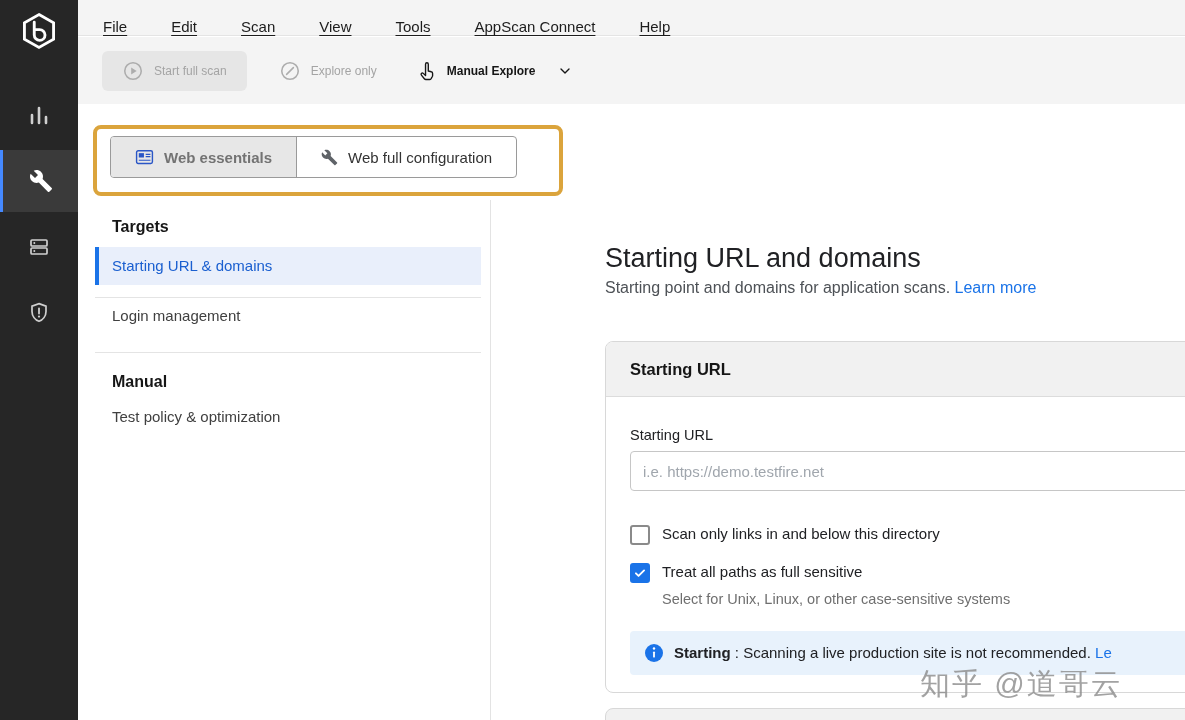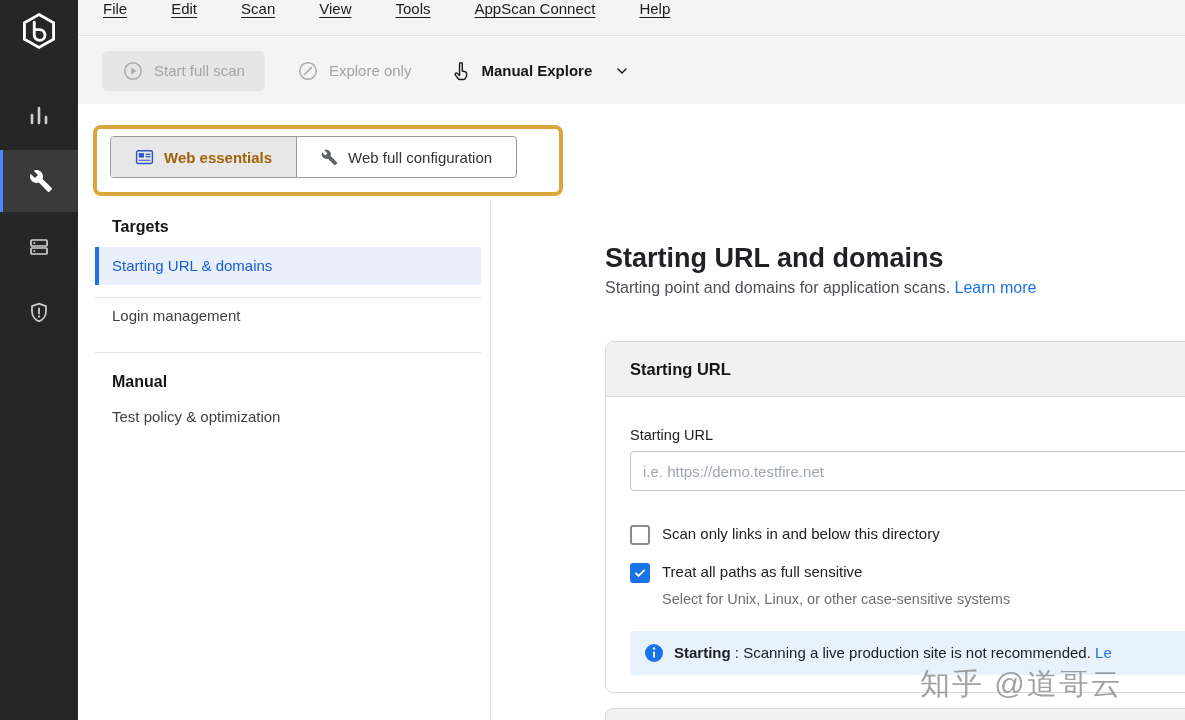--- a/index.html
+++ b/index.html
@@ -10,56 +10,56 @@
   
   .rail { position:absolute; left:0; top:0; width:78px; height:720px; background:#262626; }
   .rail-logo { position:absolute; top:12px; left:0; width:78px; display:flex; justify-content:center; }
   .rail-item { position:absolute; left:0; width:78px; height:60px; display:flex;
                align-items:center; justify-content:center; cursor:pointer; }
   .rail-item.selected { background:#3a3a3a; border-left:3px solid #4589ff; }
 
   
   .menubar { position:absolute; left:78px; top:0; width:1107px; height:36px;
              background:#f4f4f4; border-bottom:1px solid #e4e4e4;
-             display:flex; align-items:flex-start; padding-left:25px; gap:44px;
+             display:flex; align-items:flex-end; padding-left:25px; gap:44px;
              font-size:15px; color:#1c1c1c; }
   .menu-item { text-decoration:underline; text-underline-offset:3px; cursor:pointer; white-space:nowrap; }
 
   
   .toolbar { position:absolute; left:78px; top:37px; width:1107px; height:67px;
              background:#f4f4f4; display:flex; align-items:center; padding-left:24px; gap:26px; }
-  .btn { display:flex; align-items:center; gap:10px; font-size:15px; white-space:nowrap; cursor:pointer; }
+  .btn { display:flex; align-items:center; gap:10px; font-size:12px; white-space:nowrap; cursor:pointer; }
   .btn-start { height:40px; padding:0 20px; border-radius:6px; background:#e6e6e6; color:#a4a4a4; }
   .btn-explore { color:#a4a4a4; padding:0 6px; }
   .btn-manual { color:#161616; font-weight:600; padding:0 6px; }
   .chev { margin-left:12px; display:flex; align-items:center; }
 
   
   .tabs { position:absolute; left:110px; top:136px; height:42px; display:flex;
           border:1px solid #9a9a9a; border-radius:4px; background:#fff; overflow:hidden; }
   .tab { display:flex; align-items:center; gap:10px; padding:0 24px; font-size:15px; color:#333; cursor:pointer; }
-  .tab.selected { background:#e7e7e7; font-weight:700; color:#a16207; border-right:1px solid #9a9a9a; }
+  .tab.selected { background:#e7e7e7; font-weight:700; color:#737373; border-right:1px solid #9a9a9a; }
   .annotation { position:absolute; left:93px; top:125px; width:470px; height:71px;
                 border:4px solid #dba43c; border-radius:8px; pointer-events:none; }
 
   
   .config-nav { position:absolute; left:78px; top:206px; width:412px; font-size:15px; background:#fff; }
   .nav-heading { padding:12px 0 11px 34px; font-size:16px; font-weight:700; color:#161616; }
   .nav-heading.later { padding-top:20px; padding-bottom:8px; }
   .nav-item { height:36px; line-height:36px; margin-left:17px; width:386px; padding-left:17px;
               color:#404040; cursor:pointer; }
   .nav-item.selected { height:38px; line-height:38px; background:#e9effb;
                        border-left:4px solid #1a73e8; padding-left:13px; color:#1a5fd0; }
   .nav-divider { height:1px; background:#e4e4e4; margin:12px 0 0 17px; width:386px; }
   .nav-divider.d2 { margin-top:18px; }
   .v-divider { position:absolute; left:490px; top:200px; width:1px; height:520px; background:#e3e3e3; }
 
   
   .main-head { position:absolute; left:605px; top:243px; width:575px; }
-  .main-head h1 { font-size:27px; font-weight:700; color:#202124; }
+  .main-head h1 { font-size:27px; font-weight:400; color:#202124; }
   .main-head p { margin-top:5px; font-size:16px; color:#4d5156; }
   .link { color:#1a73e8; cursor:pointer; text-decoration:none; }
 
   .card { position:absolute; left:605px; top:341px; width:600px; height:352px;
           border:1px solid #d8d8d8; border-radius:8px; background:#fff; overflow:hidden; }
   .card-header { height:55px; line-height:55px; background:#f1f1f1; border-bottom:1px solid #dcdcdc;
                  padding-left:24px; font-size:16.5px; font-weight:700; color:#161616; }
   .card-body { padding:30px 24px 0 24px; }
   .field-label { font-size:14.5px; color:#202124; }
   .url-input { margin-top:8px; width:560px; height:40px; border:1px solid #c6c6c6; border-radius:4px;

